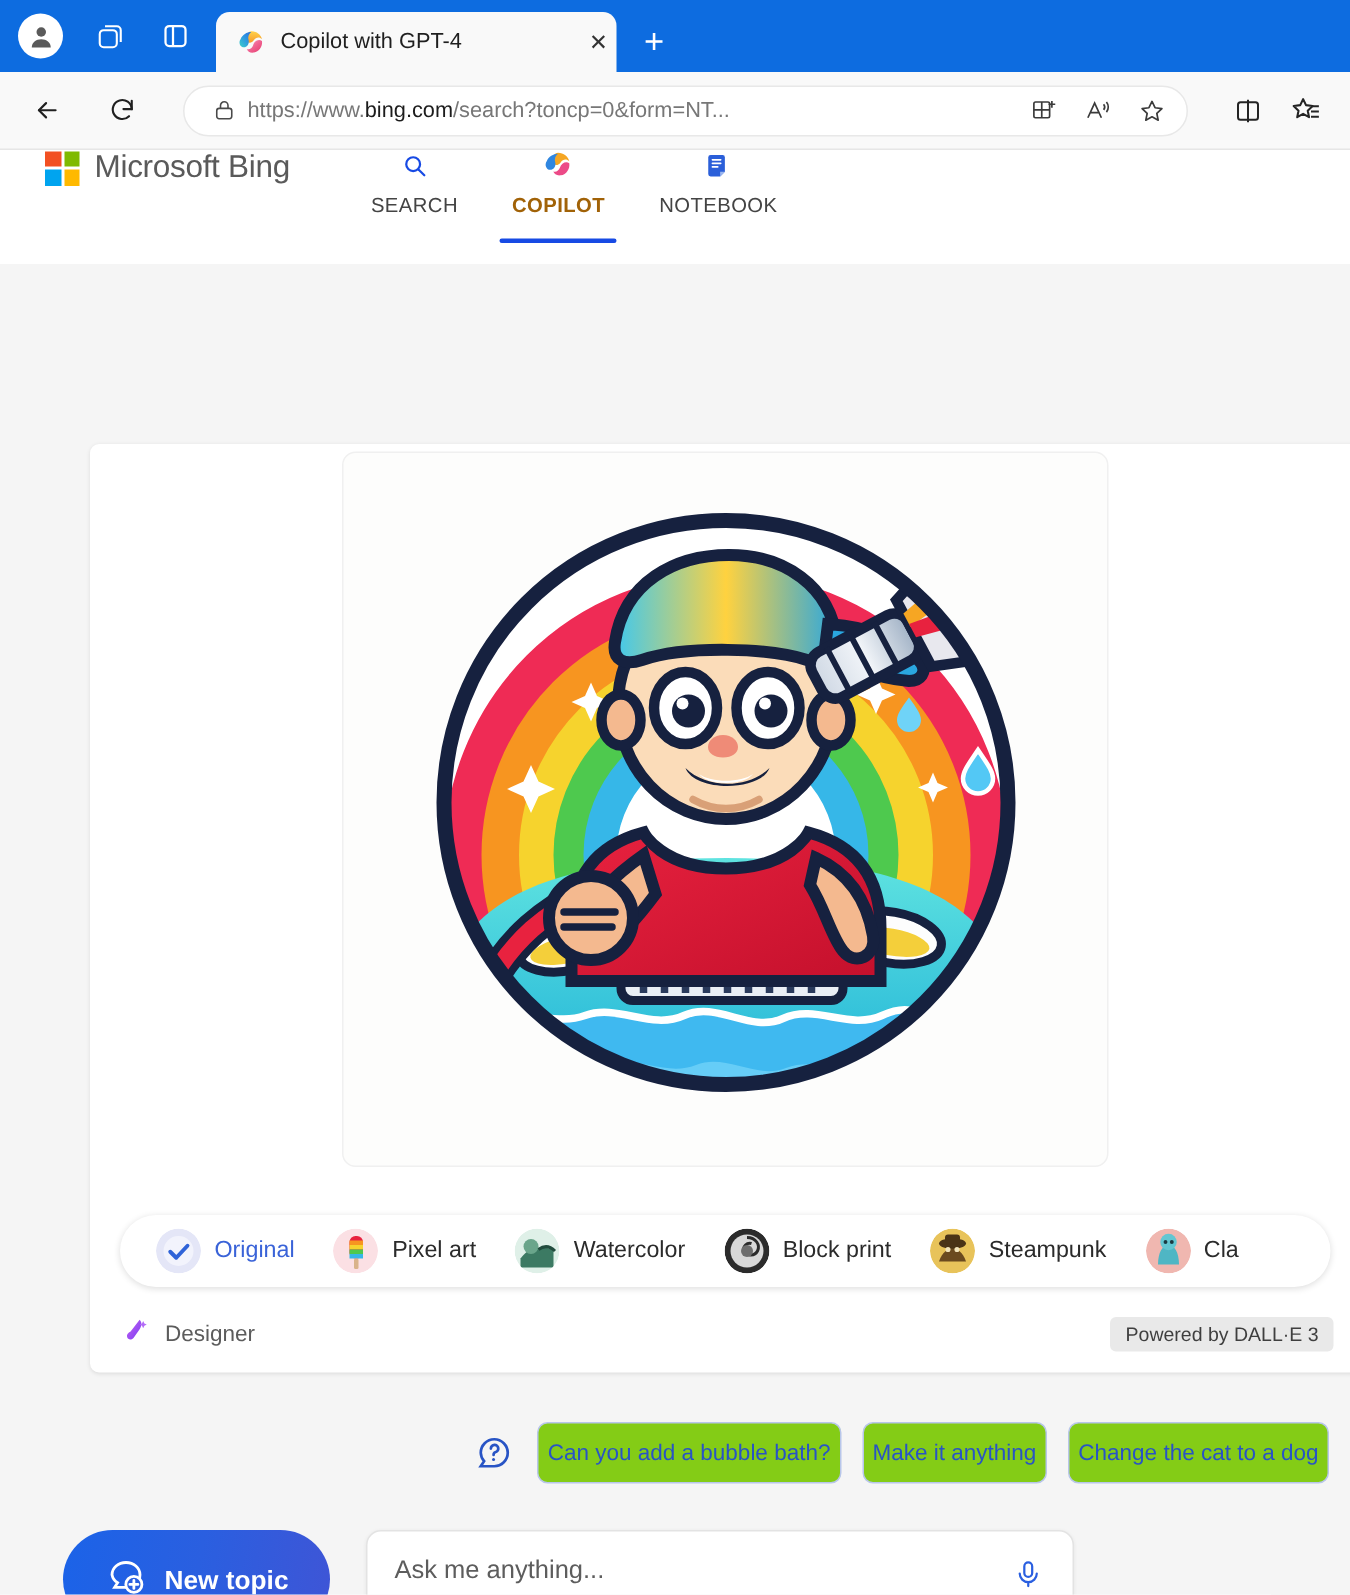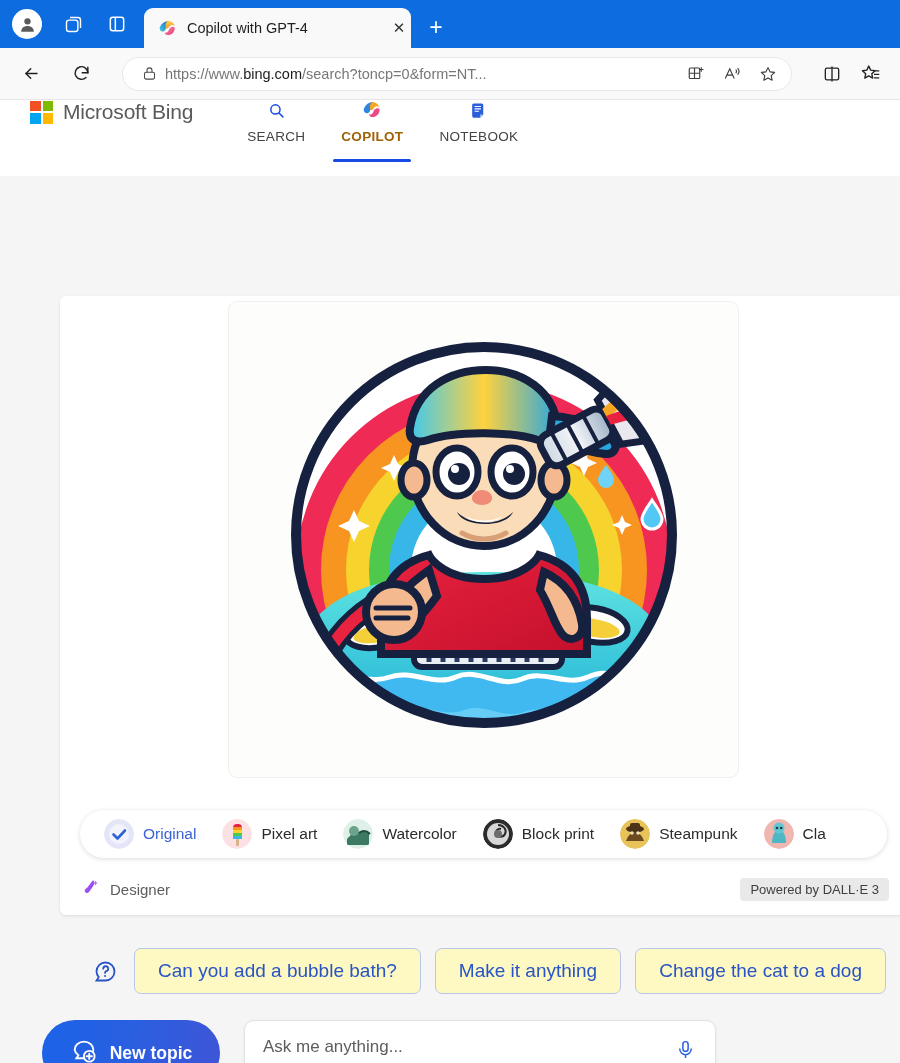--- a/index.html
+++ b/index.html
@@ -137,22 +137,22 @@
   }
 
   
   .suggestions {
     position: absolute; left: 0; right: 0; top: 848px;
     display: flex; align-items: center; justify-content: flex-end;
     gap: 14px; padding-right: 14px;
   }
   .sugg-icon { width: 30px; height: 30px; display:flex; align-items:center; justify-content:center; color:#2854c5; flex:none; }
   .sugg-chip {
-    border: 1px solid #b8c6ea; border-radius: 7px; background: #fef9c3;
-    color: #2854c5; font-size: 19px; padding: 11px 23px; white-space: nowrap;
+    border: 1px solid #b8c6ea; border-radius: 7px; background: #84cc16;
+    color: #2854c5; font-size: 15px; padding: 11px 6px; white-space: nowrap;
   }
 
   
   .composer { position: absolute; left: 42px; top: 920px; display: flex; align-items: flex-start; gap: 24px; }
   .new-topic {
     width: 178px; height: 66px; border-radius: 33px;
     background: linear-gradient(100deg, #1b63e8 0%, #2a5fe0 50%, #3f55d6 100%);
     display: flex; align-items: center; justify-content: center; gap: 12px;
     color: #fff; flex: none;
   }

